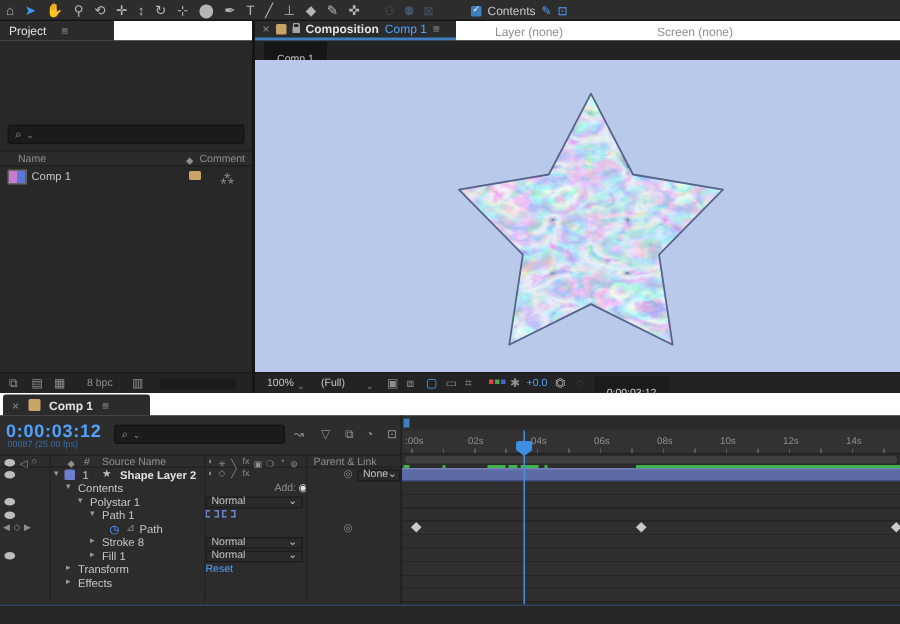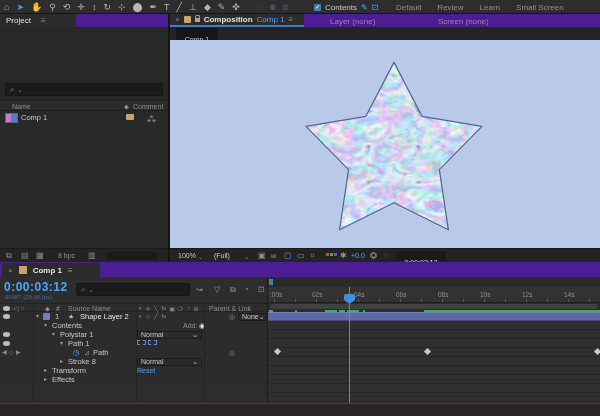--- a/index.html
+++ b/index.html
@@ -11,21 +11,21 @@
   .dim{color:#8f8f8f;} .dimmer{color:#6a6a6a;} .blue{color:#4fa3ff;} .white{color:#e2e2e2;}
   
   .toolbar{left:0;top:0;width:600px;height:14px;background:#2d2d2d;border-bottom:1px solid #161616;
            display:flex;align-items:center;padding-left:4px;box-sizing:border-box;}
   .tools{display:flex;align-items:center;gap:7px;}
   .tool{font-size:9px;color:#b6b6b6;cursor:default;}
   .tool.sel{color:#3f9bfa;}
   .chk{width:7px;height:7px;background:#3f7fbf;border-radius:1px;display:inline-block;
        color:#fff;font-size:6px;line-height:7px;text-align:center;}
   
-  .tabstrip{background:#4c1d95;}
+  .tabstrip{background:#ffffff;}
   .ptab{background:#2b2b2b;display:flex;align-items:center;}
   .swatch{display:inline-block;border-radius:1px;}
   .lockico{width:5px;height:4px;background:#a5a5a5;position:relative;display:inline-block;}
   .lockico:before{content:"";position:absolute;left:0.5px;top:-3px;width:2.5px;height:2px;
        border:1px solid #a5a5a5;border-bottom:none;border-radius:2px 2px 0 0;}
   .eye{width:7px;height:4.5px;background:#bdbdbd;border-radius:50%;display:inline-block;}
   .searchbox{background:#1b1b1b;border-radius:2px;border:1px solid #151515;display:flex;align-items:center;
        padding-left:4px;box-sizing:border-box;color:#8a8a8a;}
   .dd{background:#2a2a2a;border:1px solid #1c1c1c;border-radius:1px;display:flex;align-items:center;
       justify-content:space-between;box-sizing:border-box;padding:0 3px;height:8px;}
@@ -69,26 +69,20 @@
       <span class="t8" style="color:#44546a">⚇</span>
       <span class="t8" style="color:#44546a">⚉</span>
       <span class="t8" style="color:#44546a">⊠</span>
     </div>
     <div class="abs" style="left:314px;top:3px;display:flex;align-items:center;gap:4px;">
       <span class="chk">✓</span>
       <span class="t8">Contents</span>
       <span class="t8 blue">✎</span>
       <span class="t8 blue">⊡</span>
     </div>
-    <div class="abs" style="left:396px;top:3px;display:flex;gap:16px;">
-        <span class="t8 dim">Default</span>
-        <span class="t8 dim">Review</span>
-        <span class="t8 dim">Learn</span>
-        <span class="t8 dim">Small Screen</span>
-      </div>
   </div>
 
   <div class="abs tabstrip" style="left:0;top:14px;width:168px;height:13px;">
     <div class="ptab abs" style="left:0;top:0;width:70px;height:13px;padding-left:6px;gap:10px;">
       <span class="t8 white">Project</span>
       <span class="t8 dim">≡</span>
     </div>
   </div>
   <div class="abs tabstrip" style="left:170px;top:14px;width:430px;height:13px;">
     <div class="ptab abs" style="left:0;top:0;width:134px;height:13px;padding-left:5px;gap:4px;border-bottom:2px solid #3f7fbf;box-sizing:border-box;">
@@ -228,21 +222,21 @@
     </div>
 
     <div class="abs rowsL" style="top:35px;">
 
       <div class="trow">
         <span class="eye" style="left:3px;top:2px;"></span>
         <span class="exp" style="left:36px;">▾</span>
         <span class="swatch" style="left:43px;top:1px;width:7px;height:7px;background:#6e7fd0;"></span>
         <span class="t75" style="left:55px;">1</span>
         <span class="t7" style="left:68px;color:#c0c0c0;">★</span>
-        <span class="t75 white" style="left:80px;">Shape Layer 2</span>
+        <span class="t75 white" style="left:80px;font-weight:bold;">Shape Layer 2</span>
         <span style="left:137px;top:1px;display:flex;gap:2px;">
             <span class="t6 dim" style="width:6px;text-align:center;display:inline-block;">◖</span>
             <span class="t6 dim" style="width:6px;text-align:center;display:inline-block;">◇</span>
             <span class="t6 dim" style="width:6px;text-align:center;display:inline-block;">╱</span>
             <span class="t6 dim" style="width:6px;text-align:center;display:inline-block;">fx</span>
           </span>
         <span class="t7 dim" style="left:229px;">◎</span>
         <span class="dd" style="left:238px;top:0.5px;width:29px;">
           <span>None</span>
             <span class="t6 dim">⌄</span>
@@ -286,20 +280,29 @@
 
       <div class="trow">
         <span class="exp" style="left:60px;">▸</span>
         <span class="t75" style="left:68px;">Stroke 8</span>
         <span class="dd" style="left:137px;top:0.5px;width:65px;">
           <span>Normal</span>
             <span class="t6 dim">⌄</span>
         </span>
       </div>
 
+      <div class="trow">
+        <span class="eye" style="left:3px;top:2px;"></span>
+        <span class="exp" style="left:60px;">▸</span>
+        <span class="t75" style="left:68px;">Fill 1</span>
+        <span class="dd" style="left:137px;top:0.5px;width:65px;">
+          <span>Normal</span>
+            <span class="t6 dim">⌄</span>
+        </span>
+      </div>
 
 
       <div class="trow">
         <span class="exp" style="left:44px;">▸</span>
         <span class="t75" style="left:52px;">Transform</span>
         <span class="t7 blue" style="left:137px;">Reset</span>
       </div>
 
       <div class="trow">
         <span class="exp" style="left:44px;">▸</span>

